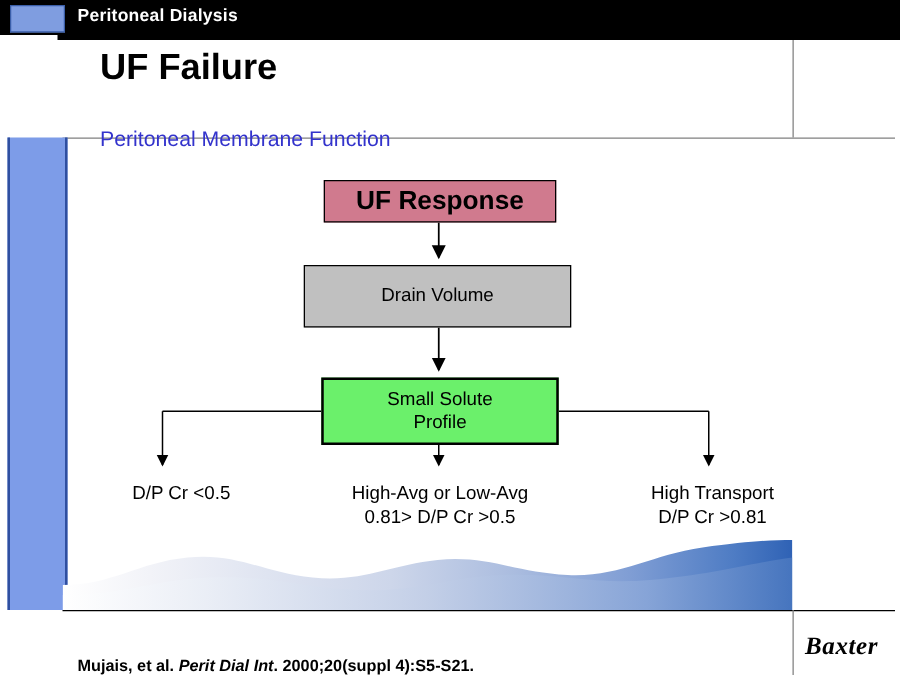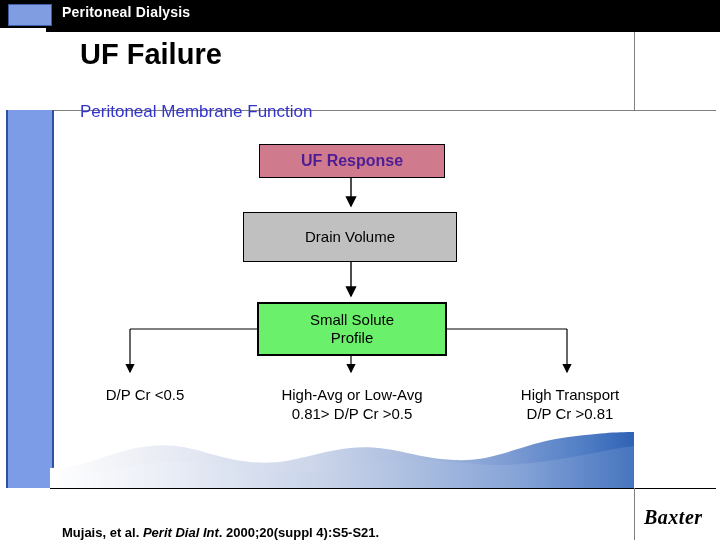--- a/index.html
+++ b/index.html
@@ -111,23 +111,23 @@
     align-items: center;
     justify-content: center;
     text-align: center;
     line-height: 1.2;
   }
   .box-uf {
     left: 259px; top: 144px;
     width: 186px; height: 34px;
     background: #d07a8e;
     border: 1px solid #000000;
-    font-size: 16px;
-    font-weight: bold;
-    color: #4c1d95;
+    font-size: 21px;
+    font-weight: bold;
+    color: #000000;
   }
   .box-drain {
     left: 243px; top: 212px;
     width: 214px; height: 50px;
     background: #c0c0c0;
     border: 1px solid #000000;
     font-size: 15px;
     color: #000000;
   }
   .box-solute {

